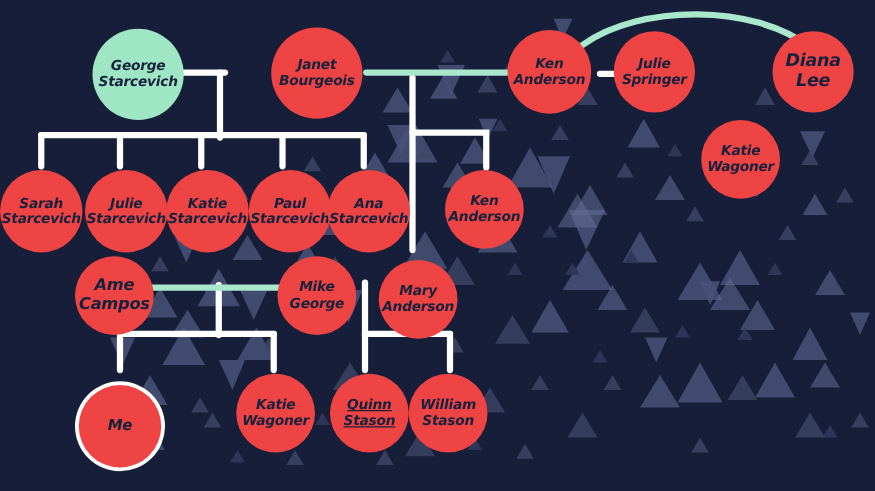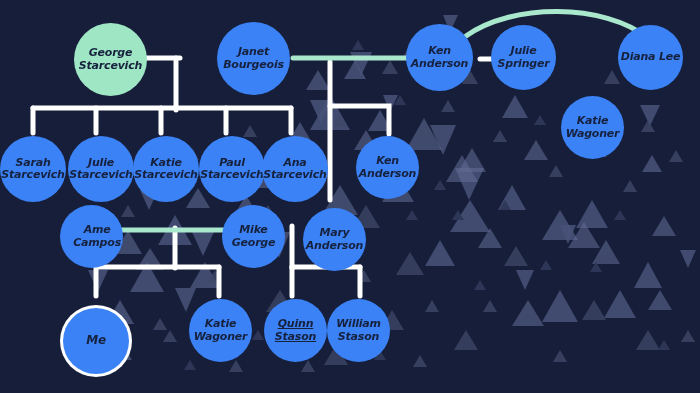--- a/index.html
+++ b/index.html
@@ -23,21 +23,21 @@
   }
   #connectors{
     position:absolute;
     left:0;top:0;
     width:700px;height:393px;
     pointer-events:none;
   }
   .node{
     position:absolute;
     border-radius:50%;
-    background:#3b82f6;
+    background:#ef4444;
     display:flex;
     align-items:center;
     justify-content:center;
     text-align:center;
     box-sizing:border-box;
     line-height:1.12;
     color:#16213d;
     font-weight:bold;
     font-style:italic;
     font-family:"DejaVu Sans", sans-serif;
@@ -233,21 +233,21 @@
   <div class="node" style="left:406px;top:24px;width:67px;height:67px;font-size:11px;">
     <span>Ken
 Anderson</span>
   </div>
 
   <div class="node" style="left:491px;top:25px;width:65px;height:65px;font-size:11px;">
     <span>Julie
 Springer</span>
   </div>
 
-  <div class="node" style="left:618px;top:25px;width:65px;height:65px;font-size:11px;">
+  <div class="node" style="left:618px;top:25px;width:65px;height:65px;font-size:14px;">
     <span>Diana Lee</span>
   </div>
 
   <div class="node" style="left:561px;top:96px;width:63px;height:63px;font-size:11px;">
     <span>Katie
 Wagoner</span>
   </div>
 
   <div class="node" style="left:0px;top:136px;width:66px;height:66px;font-size:11px;justify-content:center;">
     <span>Sarah
@@ -272,21 +272,21 @@
   <div class="node" style="left:262px;top:136px;width:66px;height:66px;font-size:11px;">
     <span>Ana
 Starcevich</span>
   </div>
 
   <div class="node" style="left:356px;top:136px;width:63px;height:63px;font-size:11px;">
     <span>Ken
 Anderson</span>
   </div>
 
-  <div class="node" style="left:60px;top:205px;width:63px;height:63px;font-size:11px;justify-content:flex-end;">
+  <div class="node" style="left:60px;top:205px;width:63px;height:63px;font-size:13px;">
     <span>Ame
 Campos</span>
   </div>
 
   <div class="node" style="left:222px;top:205px;width:63px;height:63px;font-size:11px;">
     <span>Mike
 George</span>
   </div>
 
   <div class="node" style="left:303px;top:208px;width:63px;height:63px;font-size:11px;">

